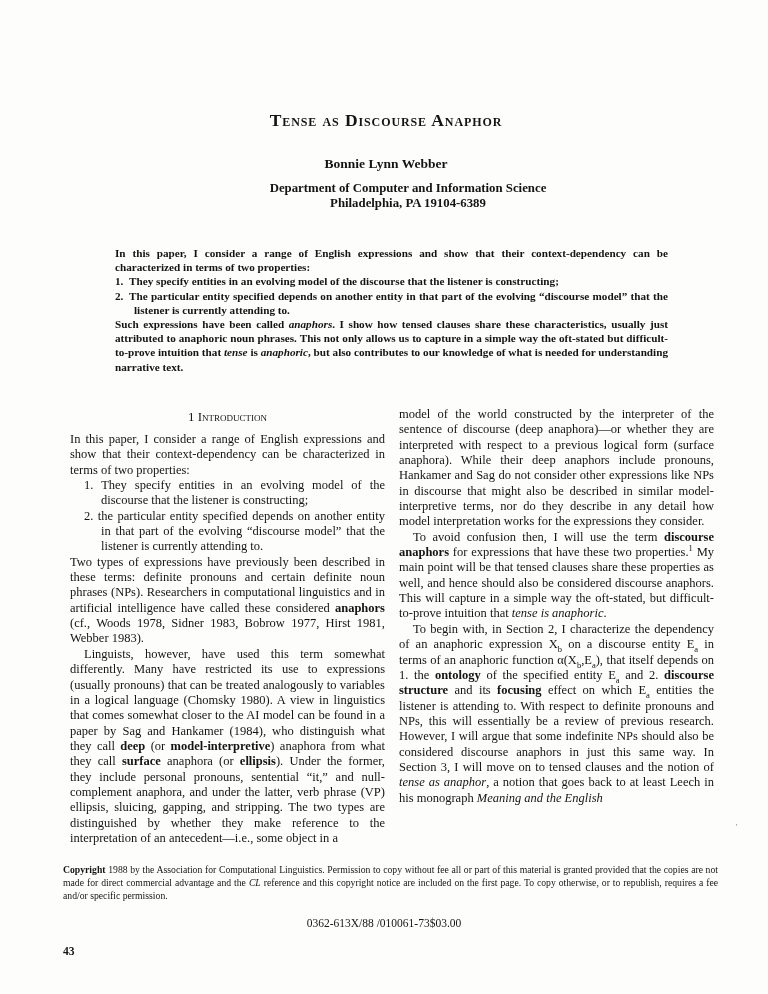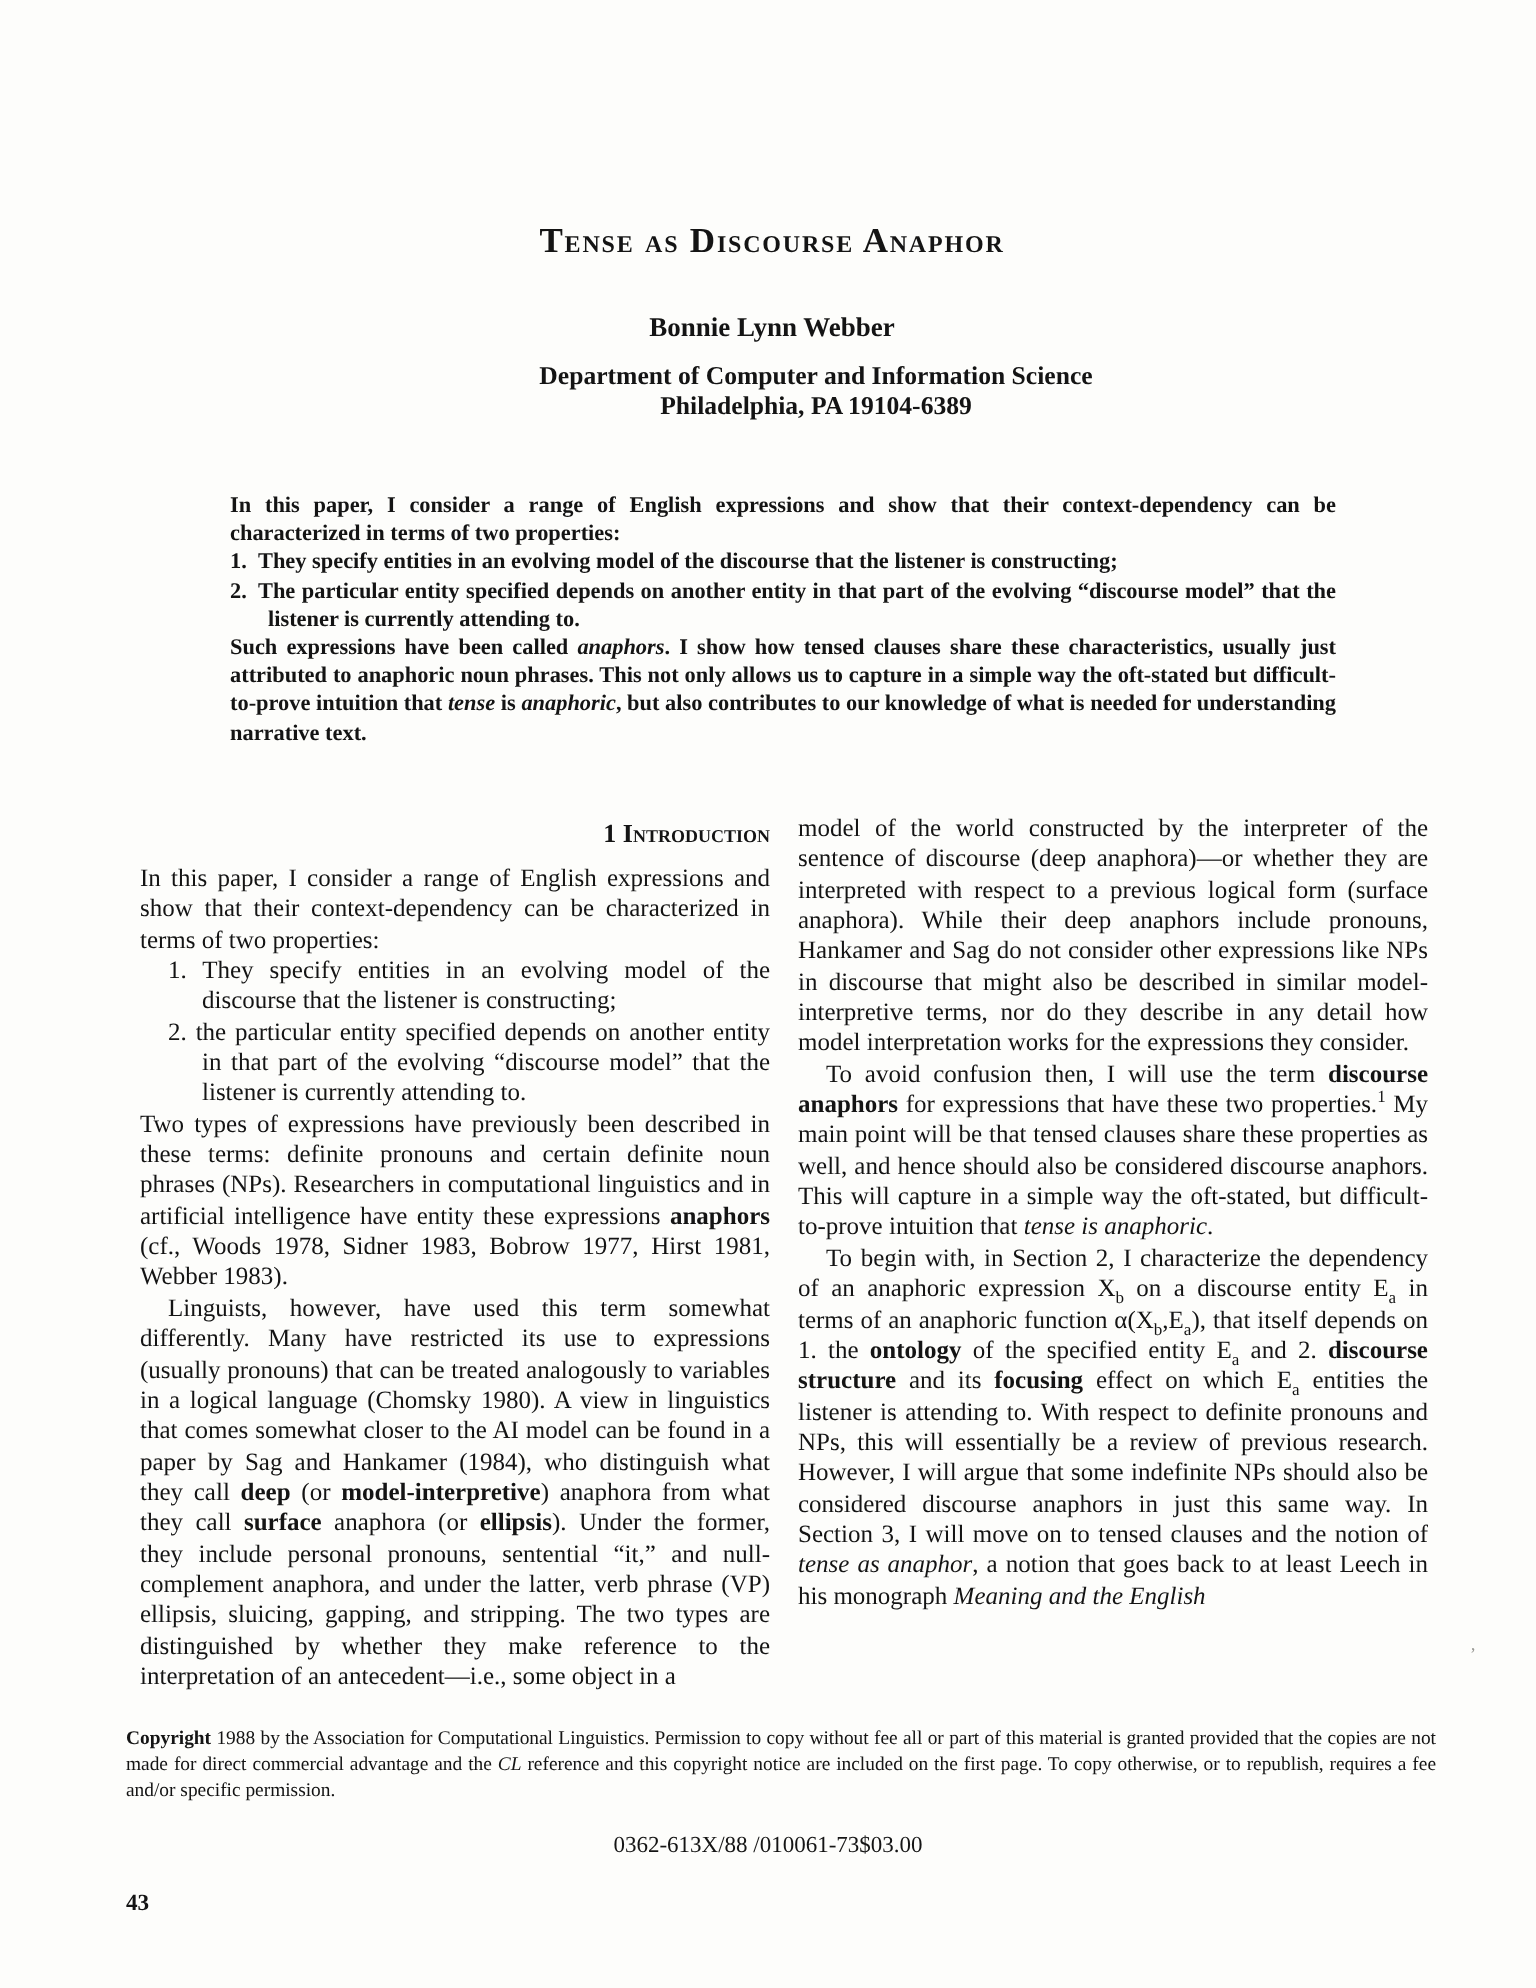--- a/index.html
+++ b/index.html
@@ -23,21 +23,21 @@
     font-weight:bold;font-size:11.2px;line-height:14.2px;text-align:justify;
   }
   .abstract .hang{padding-left:19px;text-indent:-19px;}
   
   .columns{
     position:absolute;top:407px;left:70px;width:644px;height:452px;
     display:flex;gap:14px;overflow:hidden;
   }
   .col{width:315px;font-size:12.5px;line-height:15.35px;text-align:justify;}
   .sec-heading{
-    text-align:right;font-weight:bold;font-size:13px;
+    text-align:center;font-weight:normal;font-size:13px;
     margin:2px 0 7px 0;line-height:16px;
   }
   .sc{font-variant:small-caps;}
   .body-item{padding-left:31px;text-indent:-17px;}
   .indent{text-indent:14px;}
   p{margin:0;}
   sub,sup{font-size:0.68em;line-height:0;}
   
   .copyright{
     position:absolute;top:863px;left:63px;width:655px;
@@ -69,21 +69,21 @@
   <p class="hang"><span>2.</span> <span>The particular entity specified depends on another entity in that part of the evolving “discourse model” that the listener is currently attending to.</span></p>
   <p><span>Such expressions have been called </span><span style="font-style: italic;">anaphors</span><span>. I show how tensed clauses share these characteristics, usually just attributed to anaphoric noun phrases. This not only allows us to capture in a simple way the oft-stated but difficult-to-prove intuition that </span><span style="font-style: italic;">tense</span><span> is </span><span style="font-style: italic;">anaphoric</span><span>, but also contributes to our knowledge of what is needed for understanding narrative text.</span></p>
 </div>
 
 <div class="columns">
   <div class="col">
     <div class="sec-heading"><span>1</span> <span class="sc">Introduction</span></div>
     <p>In this paper, I consider a range of English expressions and show that their context-dependency can be characterized in terms of two properties:</p>
     <p class="body-item"><span>1.</span> <span>They specify entities in an evolving model of the discourse that the listener is constructing;</span></p>
     <p class="body-item"><span>2.</span> <span>the particular entity specified depends on another entity in that part of the evolving “discourse model” that the listener is currently attending to.</span></p>
-    <p><span>Two types of expressions have previously been described in these terms: definite pronouns and certain definite noun phrases (NPs). Researchers in computational linguistics and in artificial intelligence have entity these expressions </span><span style="font-weight: bold;">anaphors</span><span> (cf., Woods 1978, Sidner 1983, Bobrow 1977, Hirst 1981, Webber 1983).</span></p>
+    <p><span>Two types of expressions have previously been described in these terms: definite pronouns and certain definite noun phrases (NPs). Researchers in computational linguistics and in artificial intelligence have called these considered </span><span style="font-weight: bold;">anaphors</span><span> (cf., Woods 1978, Sidner 1983, Bobrow 1977, Hirst 1981, Webber 1983).</span></p>
     <p class="indent"><span>Linguists, however, have used this term somewhat differently. Many have restricted its use to expressions (usually pronouns) that can be treated analogously to variables in a logical language (Chomsky 1980). A view in linguistics that comes somewhat closer to the AI model can be found in a paper by Sag and Hankamer (1984), who distinguish what they call </span><span style="font-weight: bold;">deep</span><span> (or </span><span style="font-weight: bold;">model-interpretive</span><span>) anaphora from what they call </span><span style="font-weight: bold;">surface</span><span> anaphora (or </span><span style="font-weight: bold;">ellipsis</span><span>). Under the former, they include personal pronouns, sentential “it,” and null-complement anaphora, and under the latter, verb phrase (VP) ellipsis, sluicing, gapping, and stripping. The two types are distinguished by whether they make reference to the interpretation of an antecedent—i.e., some object in a</span></p>
   </div>
   <div class="col">
     <p>model of the world constructed by the interpreter of the sentence of discourse (deep anaphora)—or whether they are interpreted with respect to a previous logical form (surface anaphora). While their deep anaphors include pronouns, Hankamer and Sag do not consider other expressions like NPs in discourse that might also be described in similar model-interpretive terms, nor do they describe in any detail how model interpretation works for the expressions they consider.</p>
     <p class="indent"><span>To avoid confusion then, I will use the term </span><span style="font-weight: bold;">discourse anaphors</span><span> for expressions that have these two properties.</span><sup>1</sup><span> My main point will be that tensed clauses share these properties as well, and hence should also be considered discourse anaphors. This will capture in a simple way the oft-stated, but difficult-to-prove intuition that </span><span style="font-style: italic;">tense is anaphoric</span><span>.</span></p>
     <p class="indent"><span>To begin with, in Section 2, I characterize the dependency of an anaphoric expression X</span><sub>b</sub><span> on a discourse entity E</span><sub>a</sub><span> in terms of an anaphoric function α(X</span><sub>b</sub><span>,E</span><sub>a</sub><span>), that itself depends on 1. the </span><span style="font-weight: bold;">ontology</span><span> of the specified entity E</span><sub>a</sub><span> and 2. </span><span style="font-weight: bold;">discourse structure</span><span> and its </span><span style="font-weight: bold;">focusing</span><span> effect on which E</span><sub>a</sub><span> entities the listener is attending to. With respect to definite pronouns and NPs, this will essentially be a review of previous research. However, I will argue that some indefinite NPs should also be considered discourse anaphors in just this same way. In Section 3, I will move on to tensed clauses and the notion of </span><span style="font-style: italic;">tense as anaphor</span><span>, a notion that goes back to at least Leech in his monograph </span><span style="font-style: italic;">Meaning and the English</span></p>
   </div>
 </div>
 
 <div class="copyright"><span style="font-weight: bold;">Copyright</span><span> 1988 by the Association for Computational Linguistics. Permission to copy without fee all or part of this material is granted provided that the copies are not made for direct commercial advantage and the </span><span style="font-style: italic;">CL</span><span> reference and this copyright notice are included on the first page. To copy otherwise, or to republish, requires a fee and/or specific permission.</span></div>

